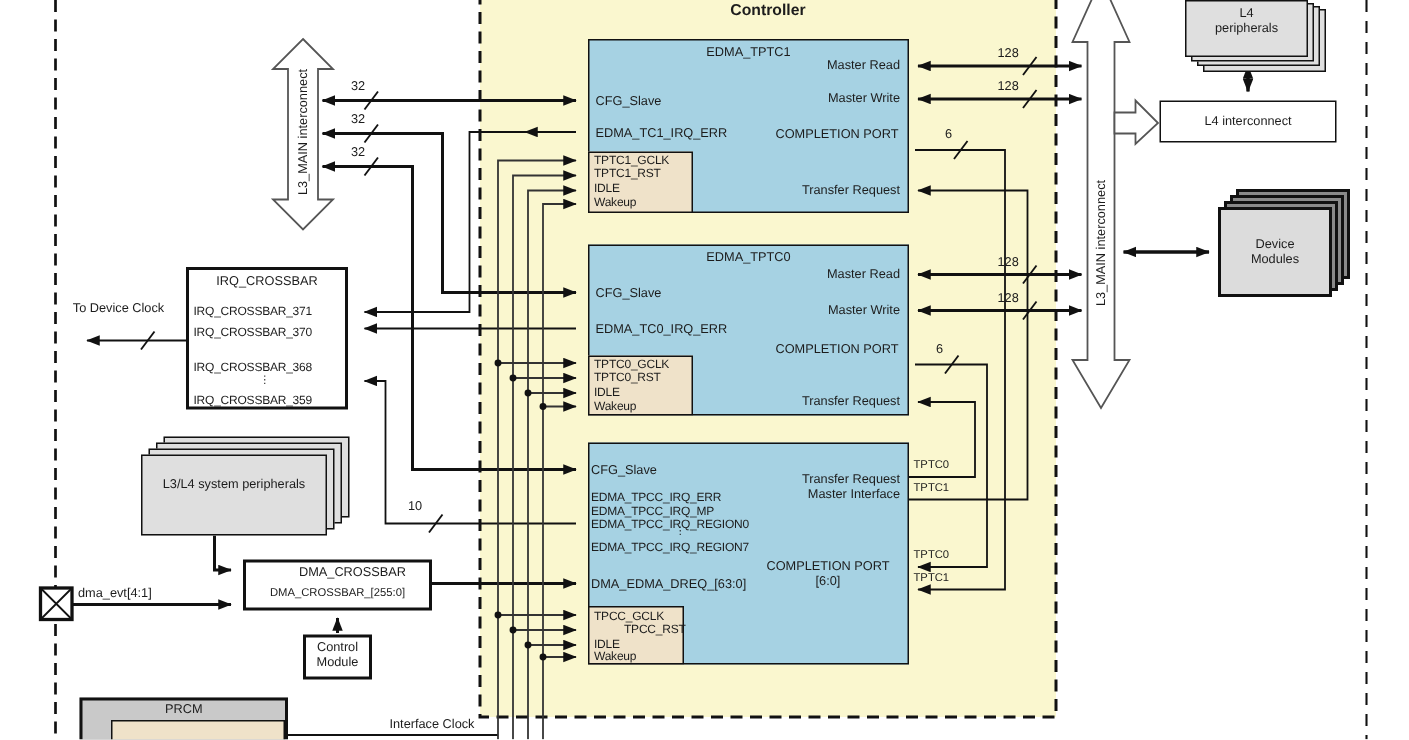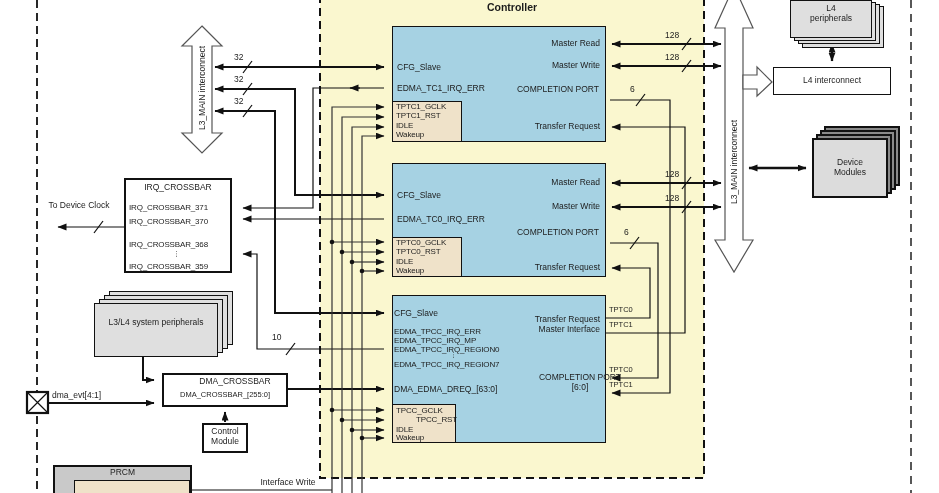--- a/index.html
+++ b/index.html
@@ -139,33 +139,35 @@
   <div class="box bb2" style="left:820px;top:130px;width:76px;height:60px;background:#8a8a8a"></div>
   <div class="box bb2" style="left:816px;top:134px;width:76px;height:60px;background:#8a8a8a"></div>
   <div class="box bb2" style="left:812px;top:138px;width:76px;height:60px;background:#DCDCDC"></div>
   <div class="lbl ctr" style="left:825px;top:157px;width:50px">Device Modules</div>
 
   <div class="box white" style="left:773px;top:67px;width:118px;height:28px"></div>
   <div class="lbl ctr" style="left:773px;top:75px;width:118px">L4 interconnect</div>
 
   <div class="box blue" style="left:392px;top:26px;width:214px;height:116px"></div>
   <div class="box tan" style="left:392px;top:101px;width:70px;height:41px"></div>
+  <div class="lbl ctr" style="left:392px;top:29px;width:214px">EDMA_TPTC1</div>
   <div class="lbl" style="left:397px;top:62px">CFG_Slave</div>
   <div class="lbl" style="left:397px;top:83px">EDMA_TC1_IRQ_ERR</div>
   <div class="lbl s8" style="left:396px;top:102px">TPTC1_GCLK</div>
   <div class="lbl s8" style="left:396px;top:111px">TPTC1_RST</div>
   <div class="lbl s8" style="left:396px;top:120.5px">IDLE</div>
   <div class="lbl s8" style="left:396px;top:129.5px">Wakeup</div>
   <div class="lbl rt" style="left:500px;top:38px;width:100px">Master Read</div>
   <div class="lbl rt" style="left:500px;top:60px;width:100px">Master Write</div>
   <div class="lbl ctr" style="left:516px;top:84px;width:84px">COMPLETION PORT</div>
   <div class="lbl rt" style="left:500px;top:121px;width:100px">Transfer Request</div>
 
   <div class="box blue" style="left:392px;top:163px;width:214px;height:114px"></div>
   <div class="box tan" style="left:392px;top:237px;width:70px;height:40px"></div>
+  <div class="lbl ctr" style="left:392px;top:166px;width:214px">EDMA_TPTC0</div>
   <div class="lbl" style="left:397px;top:190px">CFG_Slave</div>
   <div class="lbl" style="left:397px;top:214px">EDMA_TC0_IRQ_ERR</div>
   <div class="lbl s8" style="left:396px;top:238px">TPTC0_GCLK</div>
   <div class="lbl s8" style="left:396px;top:247px">TPTC0_RST</div>
   <div class="lbl s8" style="left:396px;top:256.5px">IDLE</div>
   <div class="lbl s8" style="left:396px;top:265.5px">Wakeup</div>
   <div class="lbl rt" style="left:500px;top:177px;width:100px">Master Read</div>
   <div class="lbl rt" style="left:500px;top:201px;width:100px">Master Write</div>
   <div class="lbl ctr" style="left:516px;top:227px;width:84px">COMPLETION PORT</div>
   <div class="lbl rt" style="left:500px;top:262px;width:100px">Transfer Request</div>
@@ -177,21 +179,21 @@
   <div class="lbl s8" style="left:394px;top:336px">EDMA_TPCC_IRQ_MP</div>
   <div class="lbl s8" style="left:394px;top:345px">EDMA_TPCC_IRQ_REGION0</div>
   <div class="lbl s7" style="left:450px;top:353px">⋮</div>
   <div class="lbl s8" style="left:394px;top:360px">EDMA_TPCC_IRQ_REGION7</div>
   <div class="lbl" style="left:394px;top:384px">DMA_EDMA_DREQ_[63:0]</div>
   <div class="lbl s8" style="left:396px;top:405.5px">TPCC_GCLK</div>
   <div class="lbl s8" style="left:416px;top:415px">TPCC_RST</div>
   <div class="lbl s8" style="left:396px;top:424.5px">IDLE</div>
   <div class="lbl s8" style="left:396px;top:433px">Wakeup</div>
   <div class="lbl rt" style="left:520px;top:314px;width:80px">Transfer Request Master Interface</div>
-  <div class="lbl ctr" style="left:538px;top:372px;width:84px">COMPLETION PORT [6:0]</div>
+  <div class="lbl ctr" style="left:510px;top:372px;width:84px">COMPLETION PORT [6:0]</div>
 
   <div class="lbl s75" style="left:609px;top:306px">TPTC0</div>
   <div class="lbl s75" style="left:609px;top:321px">TPTC1</div>
   <div class="lbl s75" style="left:609px;top:366px">TPTC0</div>
   <div class="lbl s75" style="left:609px;top:381px">TPTC1</div>
 
   <div class="box white bb2" style="left:124px;top:178px;width:108px;height:95px"></div>
   <div class="lbl ctr" style="left:124px;top:182px;width:108px">IRQ_CROSSBAR</div>
   <div class="lbl s8" style="left:129px;top:203px">IRQ_CROSSBAR_371</div>
   <div class="lbl s8" style="left:129px;top:217px">IRQ_CROSSBAR_370</div>
@@ -205,21 +207,21 @@
   <div class="lbl ctr s75" style="left:162px;top:391px;width:126px">DMA_CROSSBAR_[255:0]</div>
   <div class="lbl" style="left:52px;top:390px">dma_evt[4:1]</div>
 
   <div class="box white bb2" style="left:202px;top:423px;width:46px;height:30px"></div>
   <div class="lbl ctr" style="left:202px;top:426px;width:46px">Control Module</div>
 
   <div class="box bb2" style="left:53px;top:465px;width:139px;height:30px;background:#C9C9C9"></div>
   <div class="lbl ctr" style="left:53px;top:467px;width:139px">PRCM</div>
   <div class="box tan" style="left:74px;top:480px;width:116px;height:15px"></div>
   <div class="lbl ctr s8" style="left:74px;top:510px;width:116px">L3MAIN1_L3_GICLK</div>
-  <div class="lbl ctr" style="left:233px;top:477px;width:110px">Interface Write</div>
+  <div class="lbl ctr" style="left:233px;top:477px;width:110px">Interface Clock</div>
 
   <div class="lbl ctr b" style="left:320px;top:1px;width:384px;font-size:10.5px">Controller</div>
   <div class="lbl rot" style="left:147px;top:83px;width:110px">L3_MAIN interconnect</div>
   <div class="lbl rot" style="left:674px;top:157px;width:120px">L3_MAIN interconnect</div>
 
   <div class="lbl" style="left:234px;top:52px">32</div>
   <div class="lbl" style="left:234px;top:74px">32</div>
   <div class="lbl" style="left:234px;top:96px">32</div>
   <div class="lbl" style="left:665px;top:30px">128</div>
   <div class="lbl" style="left:665px;top:52px">128</div>

